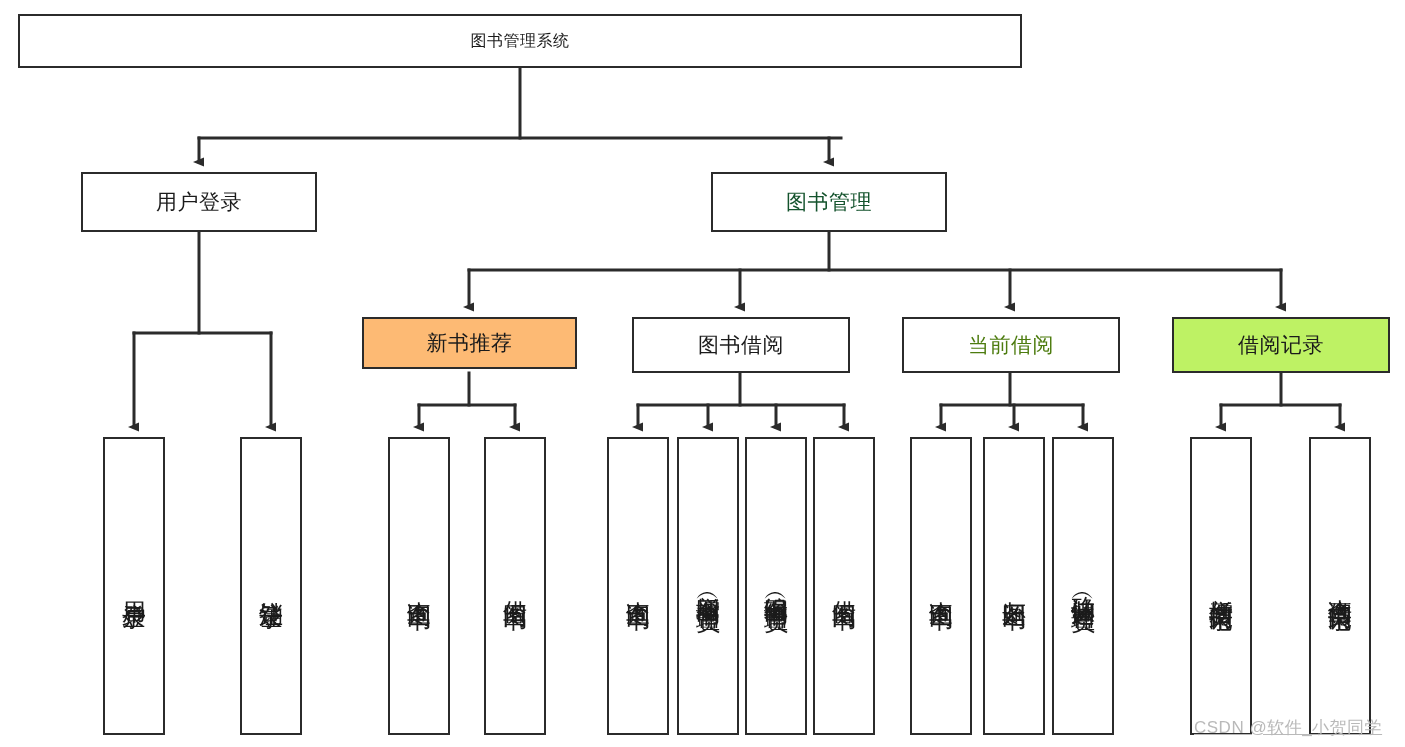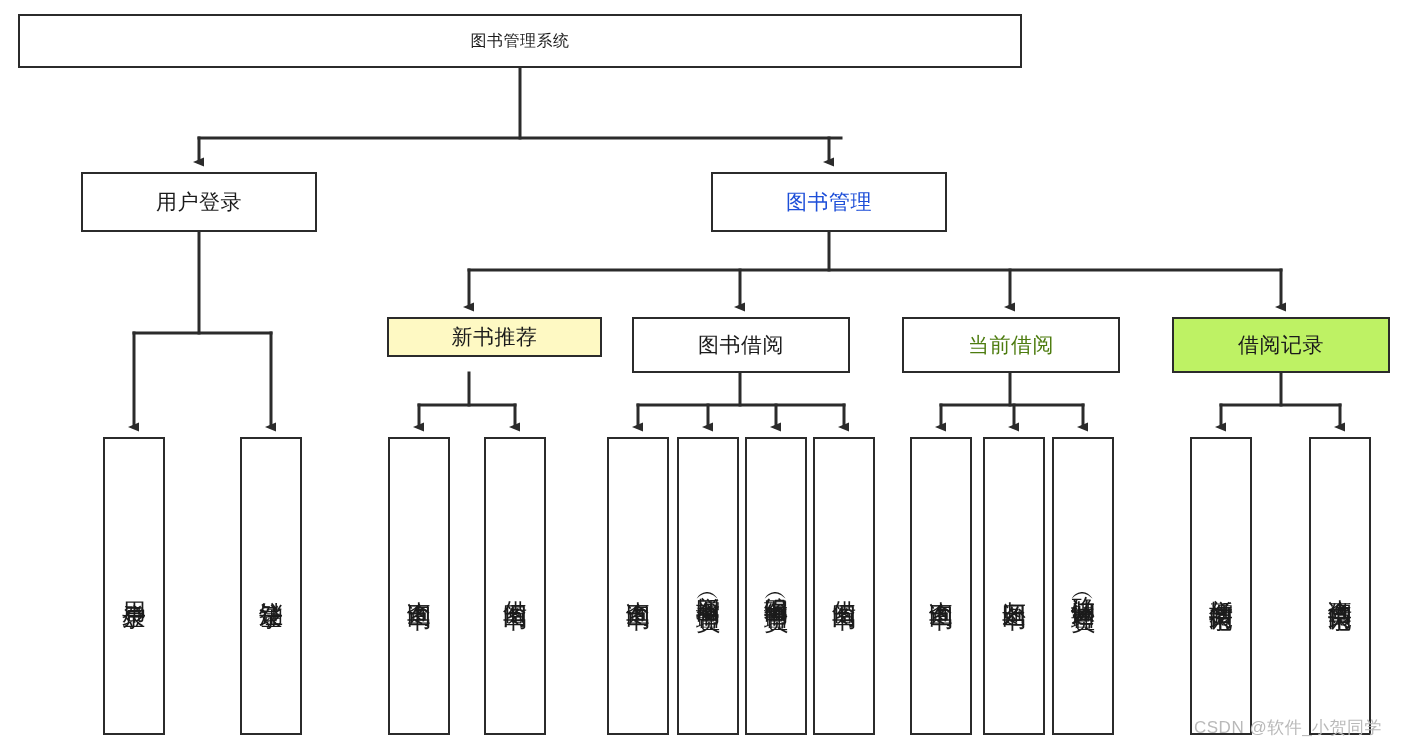--- a/index.html
+++ b/index.html
@@ -127,25 +127,25 @@
     </g>
   </svg>
 
   <div class="node horiz root" id="node-root" style="left: 18px; top: 14px; width: 1004px; height: 54px; border-color: rgb(43, 43, 43); background: rgb(255, 255, 255); color: rgb(27, 27, 27);">
     <span class="label">图书管理系统</span>
   </div>
 
   <div class="node horiz" id="node-l1-0" style="left: 81px; top: 172px; width: 236px; height: 60px; border-color: rgb(43, 43, 43); background: rgb(255, 255, 255); color: rgb(27, 27, 27);">
     <span class="label">用户登录</span>
   </div>
-  <div class="node horiz" id="node-l1-1" style="left: 711px; top: 172px; width: 236px; height: 60px; border-color: rgb(43, 43, 43); background: rgb(255, 255, 255); color: #1d4ed8;">
+  <div class="node horiz" id="node-l1-1" style="left: 711px; top: 172px; width: 236px; height: 60px; border-color: rgb(43, 43, 43); background: rgb(255, 255, 255); color: #14532d;">
     <span class="label">图书管理</span>
   </div>
 
-  <div class="node horiz" id="node-l2-0" style="left: 362px; top: 317px; width: 215px; height: 40px; border-color: rgb(43, 43, 43); background: #fef9c3; color: rgb(27, 27, 27); margin-left: 25px;">
+  <div class="node horiz" id="node-l2-0" style="left: 362px; top: 317px; width: 215px; height: 52px; border-color: rgb(43, 43, 43); background: #fdba74; color: rgb(27, 27, 27);">
     <span class="label">新书推荐</span>
   </div>
   <div class="node horiz" id="node-l2-1" style="left: 632px; top: 317px; width: 218px; height: 56px; border-color: rgb(43, 43, 43); background: rgb(255, 255, 255); color: rgb(27, 27, 27);">
     <span class="label">图书借阅</span>
   </div>
   <div class="node horiz" id="node-l2-2" style="left: 902px; top: 317px; width: 218px; height: 56px; border-color: rgb(43, 43, 43); background: rgb(255, 255, 255); color: #4d7c0f;">
     <span class="label">当前借阅</span>
   </div>
   <div class="node horiz" id="node-l2-3" style="left: 1172px; top: 317px; width: 218px; height: 56px; border-color: rgb(43, 43, 43); background: #bef264; color: rgb(27, 27, 27);">
     <span class="label">借阅记录</span>
@@ -184,15 +184,15 @@
   <div class="node vert" id="node-l3-10" style="left: 1052px; top: 437px; width: 62px; height: 298px; border-color: rgb(43, 43, 43); background: rgb(255, 255, 255); color: rgb(27, 27, 27);">
     <span class="label">确认归还（管理员）</span>
   </div>
   <div class="node vert" id="node-l3-11" style="left: 1190px; top: 437px; width: 62px; height: 298px; border-color: rgb(43, 43, 43); background: rgb(255, 255, 255); color: rgb(27, 27, 27);">
     <span class="label">新增借阅记录</span>
   </div>
   <div class="node vert" id="node-l3-12" style="left: 1309px; top: 437px; width: 62px; height: 298px; border-color: rgb(43, 43, 43); background: rgb(255, 255, 255); color: rgb(27, 27, 27);">
     <span class="label">查询借阅记录</span>
   </div>
 
-  <div class="watermark" id="watermark" style="color: rgb(185, 185, 185); left: 1194px; top: 716px;">CSDN @软件_小贺同学</div>
+  <div class="watermark" id="watermark" style="color: rgb(185, 185, 185); left: 1194px; top: 716px; text-decoration: underline;">CSDN @软件_小贺同学</div>
 
 </div>
 
 </body></html>

